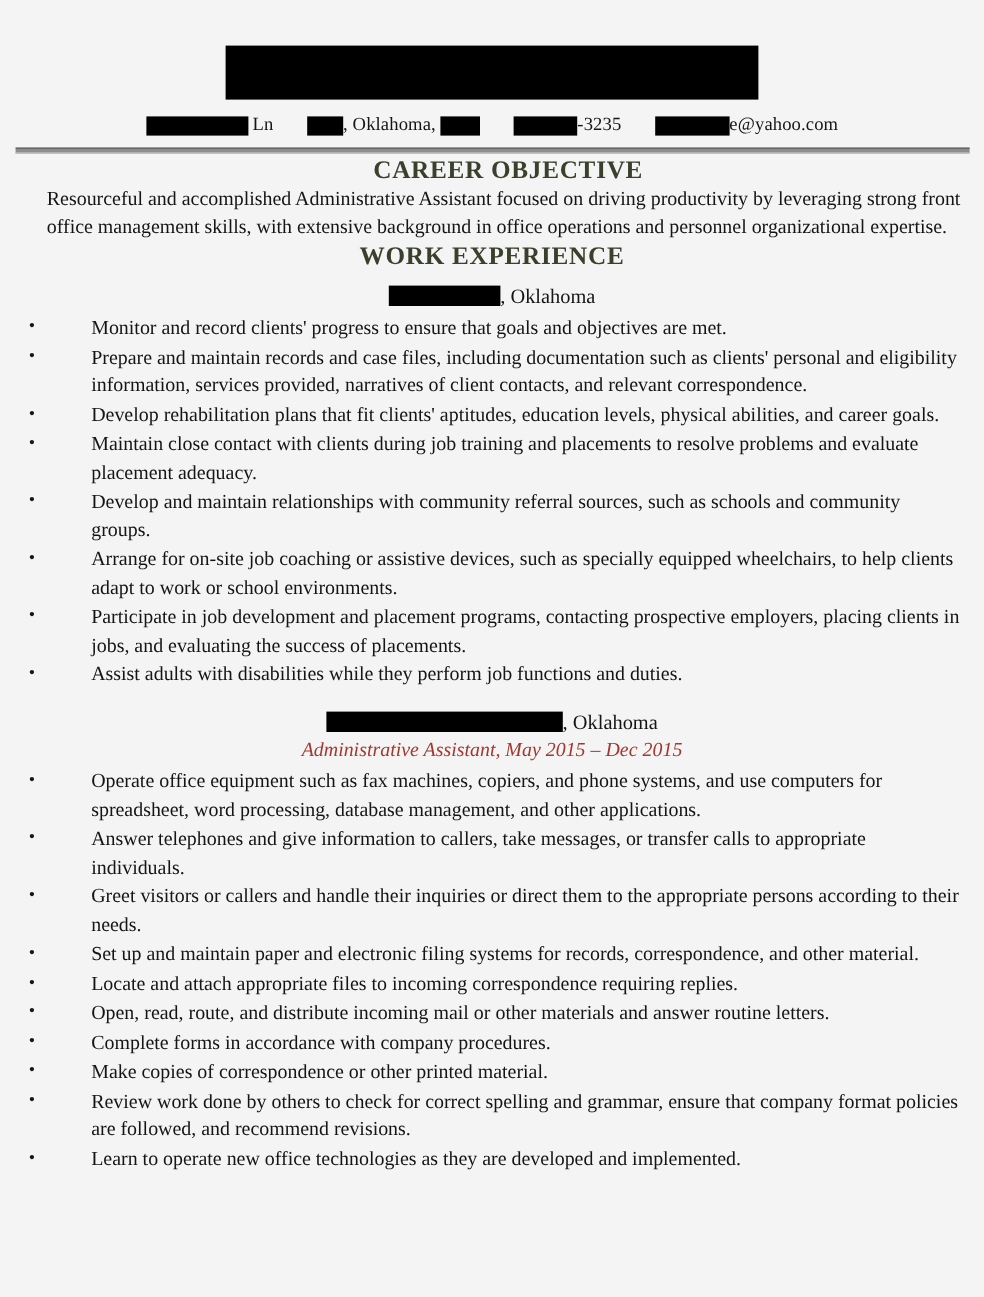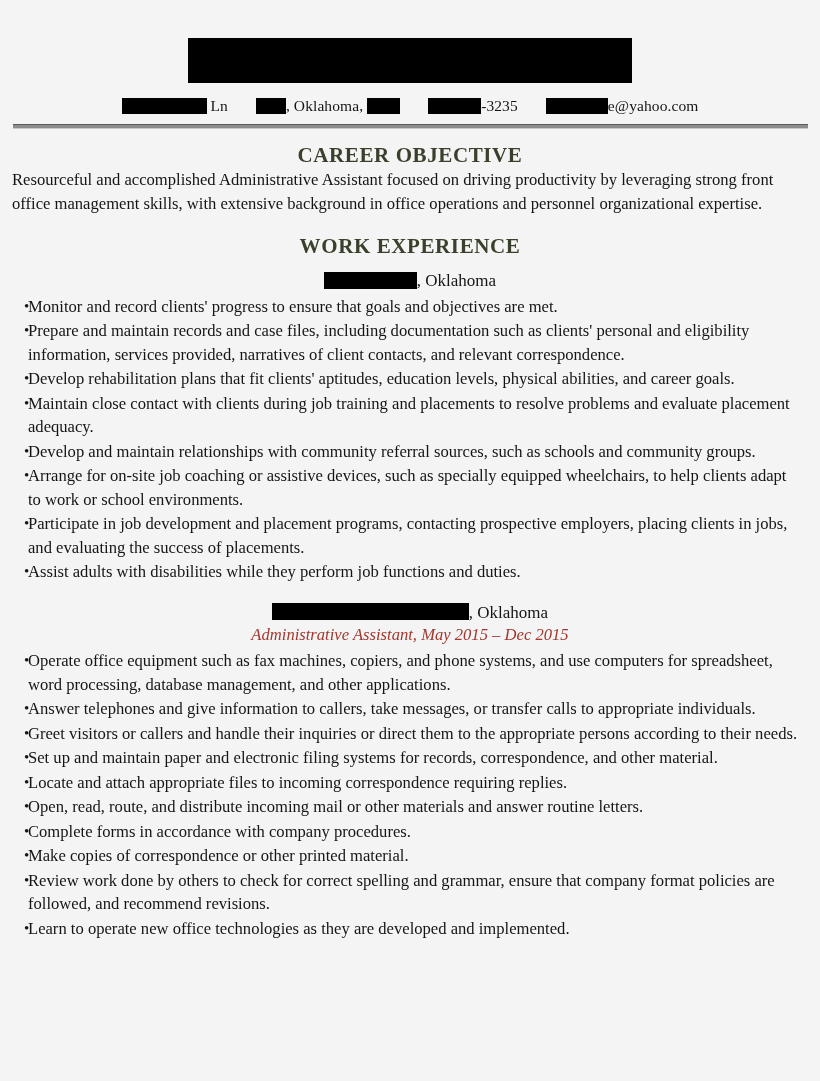--- a/index.html
+++ b/index.html
@@ -77,31 +77,32 @@
   .section-heading {
     text-align: center;
     font-weight: bold;
     font-size: 21px;
     letter-spacing: 0.6px;
     color: #39402b;
     margin: 0;
     padding: 0;
   }
   .objective-block {
-    margin-top: 14px;
+    margin-top: 1px;
+    padding-left: 27px;
   }
   .objective-text {
     text-align: left;
     font-size: 16.6px;
     line-height: 23.5px;
     padding: 0 12px;
     margin: 0;
   }
 
-  .work-heading-wrap { margin-top: 19px; }
+  .work-heading-wrap { }
 
   .employer-line {
     text-align: center;
     font-size: 17px;
     line-height: 21px;
     margin-top: 9px;
     white-space: nowrap;
   }
   .employer-line .txt { vertical-align: middle; }
 
@@ -117,21 +118,21 @@
   
   ul.bullets {
     list-style: none;
     margin: 4px 0 0 0;
     padding: 0;
   }
   ul.bullets li {
     position: relative;
     font-size: 16.6px;
     line-height: 23.5px;
-    padding-left: 28px;
+    padding-left: 76px;
     padding-right: 18px;
     margin-bottom: 1px;
     text-align: left;
   }
   ul.bullets li::before {
     content: "\2022";
     position: absolute;
     left: 24px;
     top: 0;
     font-size: 15px;

